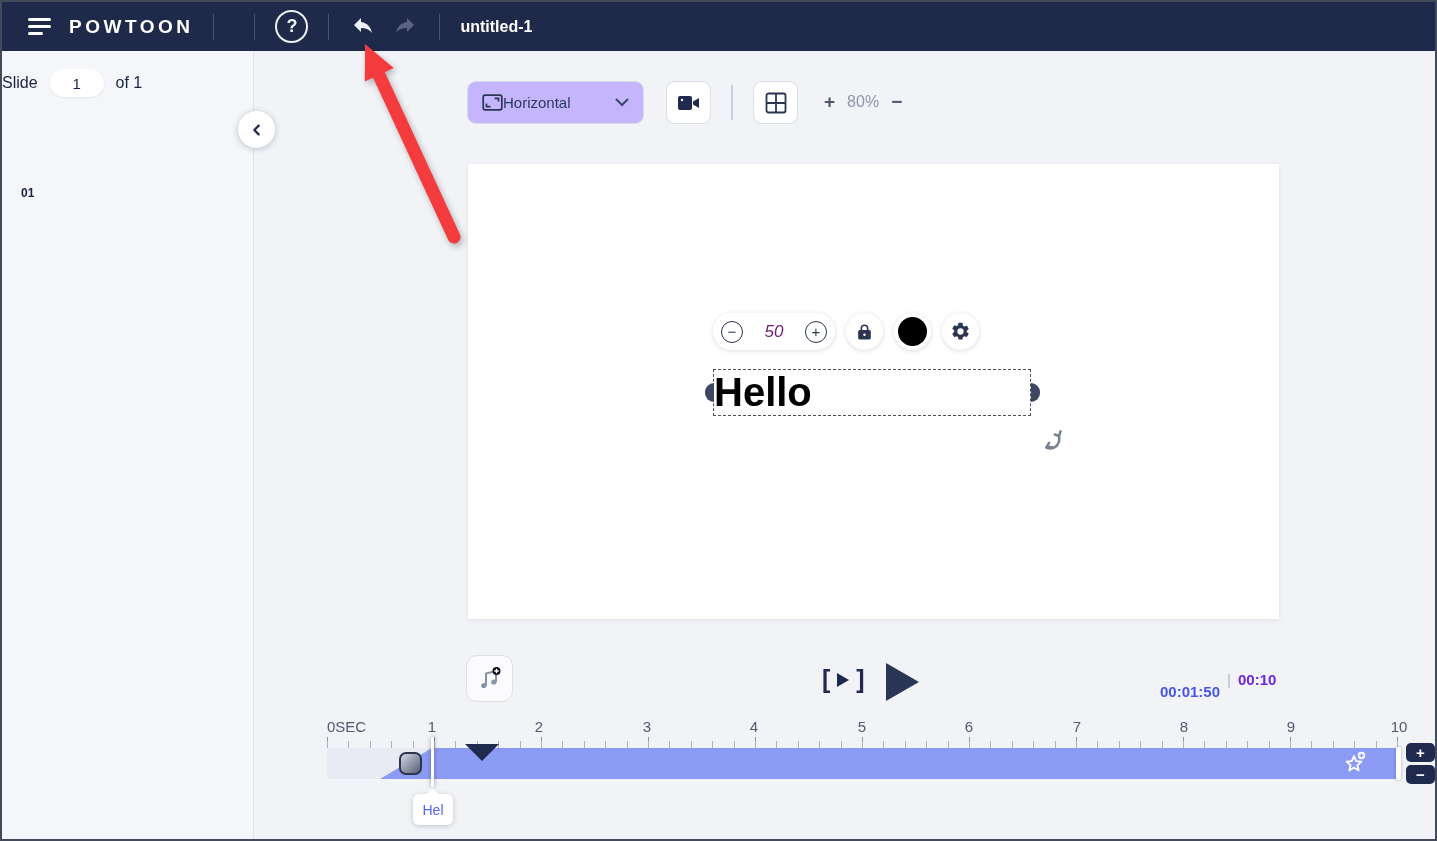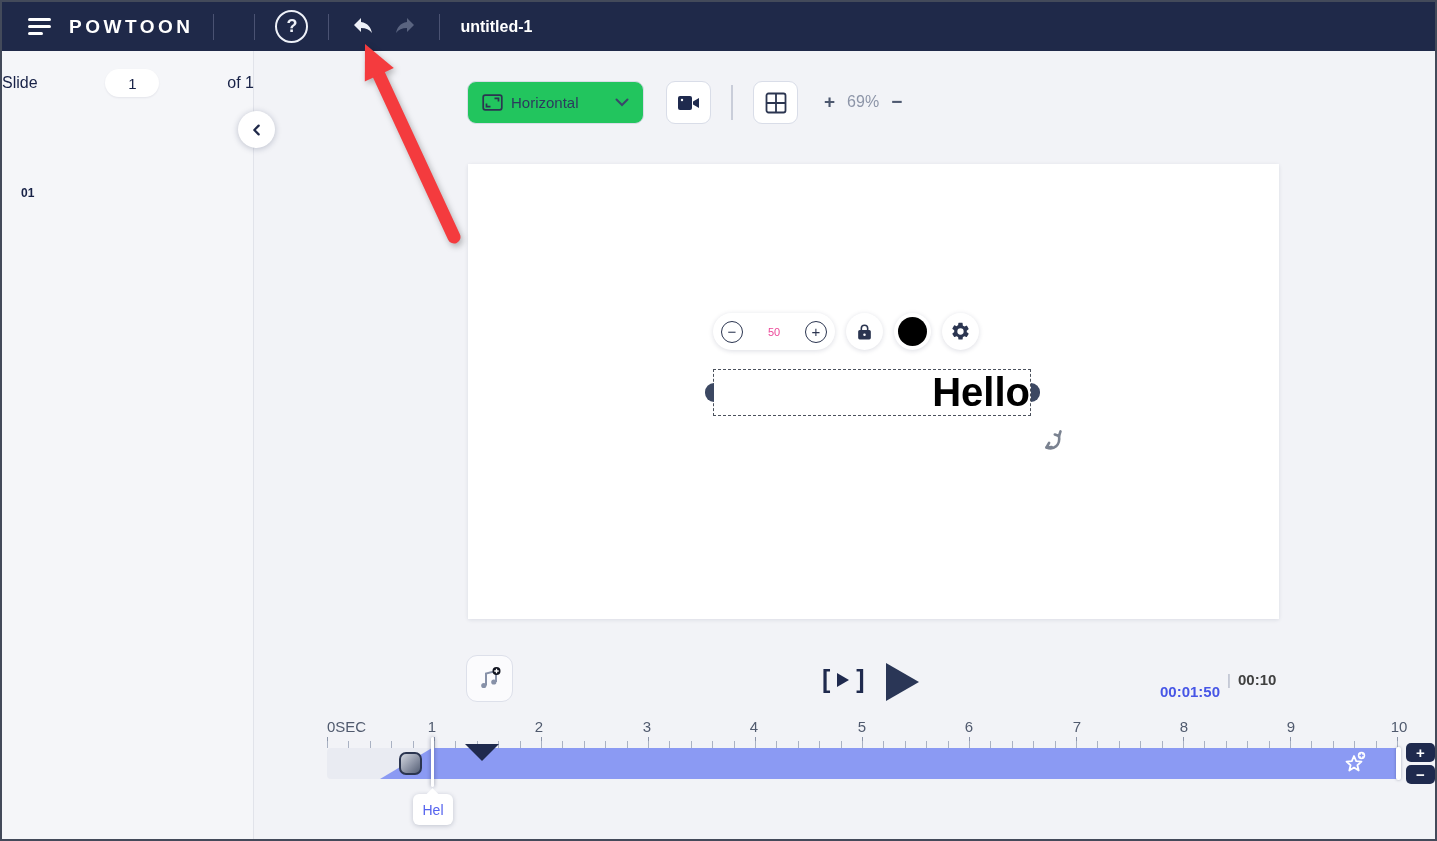--- a/index.html
+++ b/index.html
@@ -24,43 +24,43 @@
   .help-btn { width:33px; height:33px; border:2.5px solid #eef1f8; border-radius:50%;
               color:#eef1f8; font-size:18px; font-weight:bold; display:flex;
               align-items:center; justify-content:center; }
   .undo-redo { display:flex; align-items:center; gap:14px; }
   .doc-title { color:#fff; font-size:16px; font-weight:bold; }
 
   
   .sidebar { position:absolute; left:0; top:49px; width:252px; height:792px;
              background:#f5f6f9; border-right:1px solid #e1e3ea; }
   .slide-counter { position:absolute; left:0; top:18px; width:252px; display:flex;
-                   align-items:center; justify-content:space-between; gap:12px;
+                   align-items:center; justify-content:flex-start; gap:12px;
                    font-size:16px; color:#182247; }
   .slide-num-input { width:54px; height:28px; background:#fff; border-radius:14px;
                      display:flex; align-items:center; justify-content:center;
                      font-size:15px; color:#182247; box-shadow:0 1px 2px rgba(20,30,70,.08); }
   .collapse-btn { position:absolute; left:236px; top:109px; width:37px; height:37px;
                   border-radius:50%; background:#fff; box-shadow:0 1px 6px rgba(20,30,70,.25);
                   display:flex; align-items:center; justify-content:center; z-index:5; }
   .thumb-index { position:absolute; left:19px; top:135px; font-size:12px; font-weight:bold; color:#182247; }
   .slide-thumb { position:absolute; left:42px; top:142px; width:176px; height:96px;
                  background:#fff; border:1px solid #e4e6ec; border-radius:5px;
                  box-shadow:0 1px 3px rgba(20,30,70,.08);
                  display:flex; align-items:center; justify-content:center; }
   .slide-thumb span { font-size:10px; font-weight:bold; color:#1d2440; }
   .blank-slide { position:absolute; left:0; top:283px; width:252px; text-align:center; }
   .blank-slide-btn { display:inline-flex; align-items:center; justify-content:center;
                      width:38px; height:30px; border:2.5px solid #1f2949; border-radius:8px; }
   .blank-slide-label { margin-top:10px; font-size:16px; color:#1f2949; }
 
   
   .orient-dd { position:absolute; left:465px; top:79px; width:177px; height:43px;
-               background:#22c55e; border:1px solid #d9dde8; border-radius:9px;
-               display:flex; align-items:center; padding:0 14px; gap:8px; }
+               background:#c4b5fd; border:1px solid #d9dde8; border-radius:9px;
+               display:flex; align-items:center; padding:0 14px; gap:0; }
   .orient-label { font-size:15px; color:#2c3a5e; flex:1; }
   .tool-btn { position:absolute; top:79px; width:45px; height:43px; background:#fff;
               border:1px solid #d9dde8; border-radius:9px; display:flex;
               align-items:center; justify-content:center; }
   .cam-btn { left:664px; } .grid-btn { left:751px; }
   .v-divider { position:absolute; left:729px; top:83px; width:1.5px; height:35px; background:#c9cdd9; }
   .zoom-ctrl { position:absolute; left:822px; top:90px; display:flex; align-items:center;
                gap:12px; font-size:16px; }
   .zoom-sign { color:#4d586f; font-size:19px; font-weight:bold; line-height:1; }
   .zoom-level { color:#8d95a8; font-size:16px; }
@@ -68,27 +68,27 @@
   
   .stage { position:absolute; left:466px; top:162px; width:811px; height:455px;
            background:#fff; box-shadow:0 1px 4px rgba(20,30,70,.10); }
   .ctrl-row { position:absolute; top:149px; left:245px; display:flex; gap:11px; align-items:center; }
   .size-stepper { width:122px; height:37px; background:#fff; border-radius:19px;
                   box-shadow:0 1px 5px rgba(20,30,70,.15); display:flex;
                   align-items:center; justify-content:space-between; padding:0 8px; }
   .step-circle { width:22px; height:22px; border:1.5px solid #2b3550; border-radius:50%;
                  color:#2b3550; font-size:15px; display:flex; align-items:center;
                  justify-content:center; line-height:1; }
-  .size-value { font-size:11px; color:#ec4899; }
+  .size-value { font-size:17px; color:#701a75;font-style:italic; }
   .round-btn { width:37px; height:37px; border-radius:50%; background:#fff;
                box-shadow:0 1px 5px rgba(20,30,70,.15); display:flex;
                align-items:center; justify-content:center; }
   .color-swatch { width:29px; height:29px; border-radius:50%; background:#000; }
   .sel-box { position:absolute; left:245px; top:205px; width:318px; height:47px;
-             border:1.5px dashed #4b515c; display:flex; align-items:center; justify-content:flex-end; }
+             border:1.5px dashed #4b515c; display:flex; align-items:center; justify-content:flex-start; }
   .sel-text { font-size:40px; font-weight:bold; color:#000; }
   .handle { position:absolute; top:219px; width:9px; height:19px; background:#3c4862; }
   .handle-left  { left:237px; border-radius:10px 0 0 10px; }
   .handle-right { left:563px; border-radius:0 10px 10px 0; }
   .rotate-ic { position:absolute; left:572px; top:262px; }
 
   
   .arrow-overlay { position:absolute; left:0; top:0; pointer-events:none; z-index:20;
                    filter:drop-shadow(2px 3px 3px rgba(0,0,0,.28)); }
 
@@ -98,21 +98,21 @@
                display:flex; align-items:center; justify-content:center; }
   .preview-btn { position:absolute; left:820px; top:663px; display:flex; align-items:center;
                  gap:7px; color:#1f2a4e; font-size:25px; font-weight:bold; }
   .mini-play { width:0; height:0; border-left:12px solid #1f2a4e;
                border-top:7px solid transparent; border-bottom:7px solid transparent; }
   .big-play { position:absolute; left:884px; top:661px; width:0; height:0;
               border-left:33px solid #2a3656; border-top:19px solid transparent;
               border-bottom:19px solid transparent; }
   .time-display { position:absolute; left:1158px; top:657px; font-size:15px;
                   font-weight:bold; display:flex; gap:7px; align-items:center; }
-  .time-cur { color:#4756e6;margin-top:24px; } .time-sep { color:#b0b6c6; font-weight:normal; } .time-tot { color:#404040; }
+  .time-cur { color:#4756e6;margin-top:24px; } .time-sep { color:#b0b6c6; font-weight:normal; } .time-tot { color:#6d28d9; }
 
   
   .ruler-label { position:absolute; top:716px; font-size:15px; color:#505a6e; }
   .rl-num { width:30px; text-align:center; }
   .ticks-major { position:absolute; left:325px; top:735px; width:1073px; height:11px;
                  background:repeating-linear-gradient(to right,#8e97ab 0 1px,transparent 1px 107px); }
   .ticks-minor { position:absolute; left:325px; top:739px; width:1073px; height:7px;
                  background:repeating-linear-gradient(to right,#aab2c3 0 1px,transparent 1px 21.4px); }
   .tl-track { position:absolute; left:325px; top:746px; width:1074px; height:31px;
               background:#e9ebf2; border-radius:4px; }
@@ -205,21 +205,21 @@
   </div>
   <div class="v-divider"></div>
   <div class="tool-btn grid-btn">
     <svg width="22" height="22" viewBox="0 0 22 22">
       <rect x="1.5" y="1.5" width="19" height="19" rx="2" fill="none" stroke="#2b3550" stroke-width="1.8"></rect>
       <path d="M11 1.5v19M1.5 11h19" stroke="#2b3550" stroke-width="1.8"></path>
     </svg>
   </div>
   <div class="zoom-ctrl">
     <span class="zoom-sign">+</span>
-    <span class="zoom-level">69%</span>
+    <span class="zoom-level">80%</span>
     <span class="zoom-sign">−</span>
   </div>
 
   <div class="stage">
     <div class="ctrl-row">
       <div class="size-stepper">
         <span class="step-circle">−</span>
         <span class="size-value">50</span>
         <span class="step-circle">+</span>
       </div>

